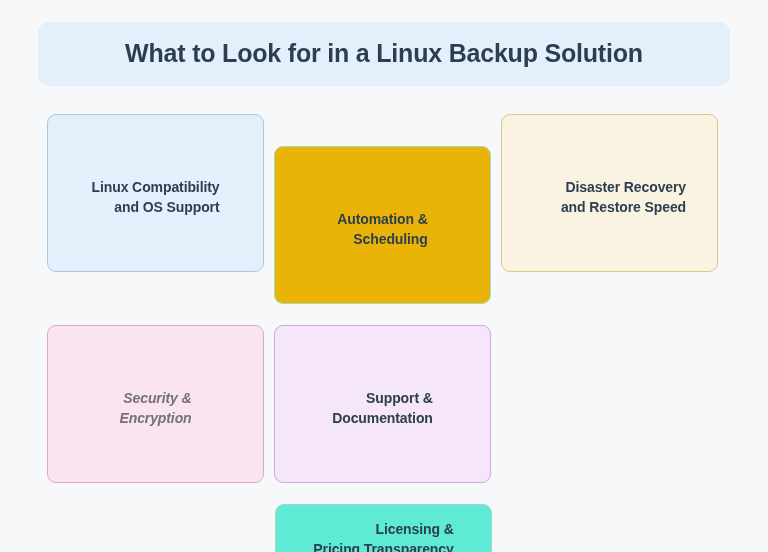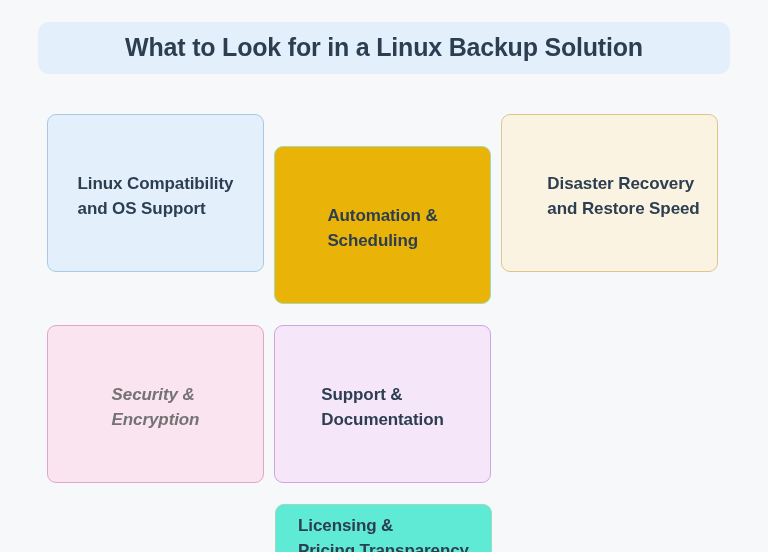--- a/index.html
+++ b/index.html
@@ -22,21 +22,21 @@
     width: 768px;
     height: 552px;
   }
 
   
   .title-banner {
     position: absolute;
     left: 38px;
     top: 22px;
     width: 692px;
-    height: 52px;
+    height: 64px;
     background: #e3f0fc;
     border-radius: 11px;
     display: flex;
     align-items: center;
     justify-content: center;
   }
 
   .title-text {
     font-size: 25px;
     font-weight: bold;
@@ -70,24 +70,24 @@
     padding: 0 8px;
   }
 
   
   .card.card-short {
     height: 70px;
     margin-left: 228px;
   }
 
   .card-label {
-    font-size: 17px;
+    font-size: 14px;
     font-weight: bold;
     color: #2c3e50;
-    text-align: left;
+    text-align: right;
     line-height: 1.45;
     white-space: pre-line;
     letter-spacing: -0.1px;
   }
 
   
   .card:not(.card-short) .card-label {
     transform: translateY(4px);
   }
 </style>

